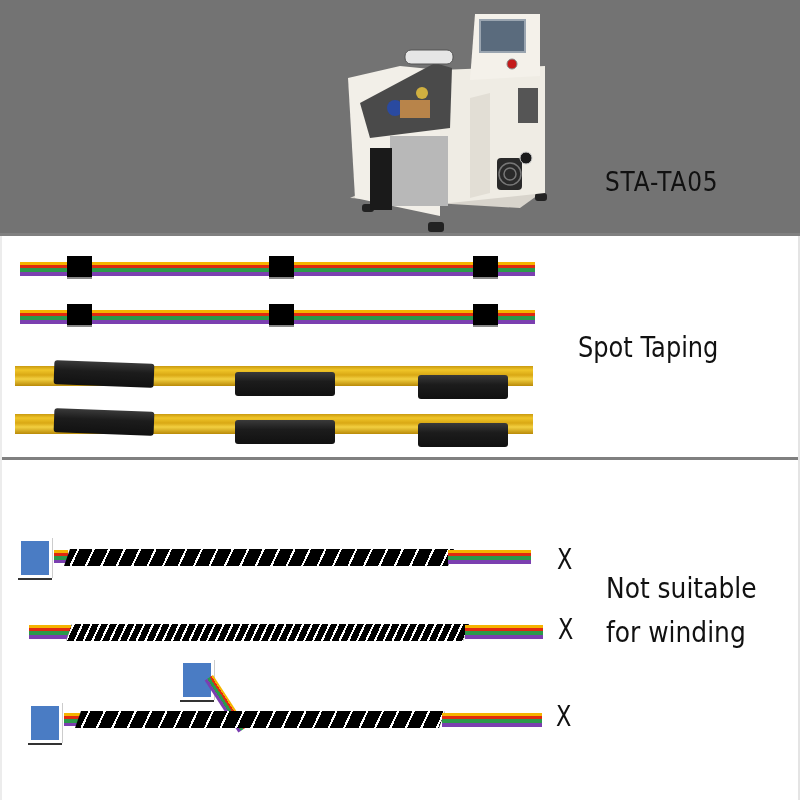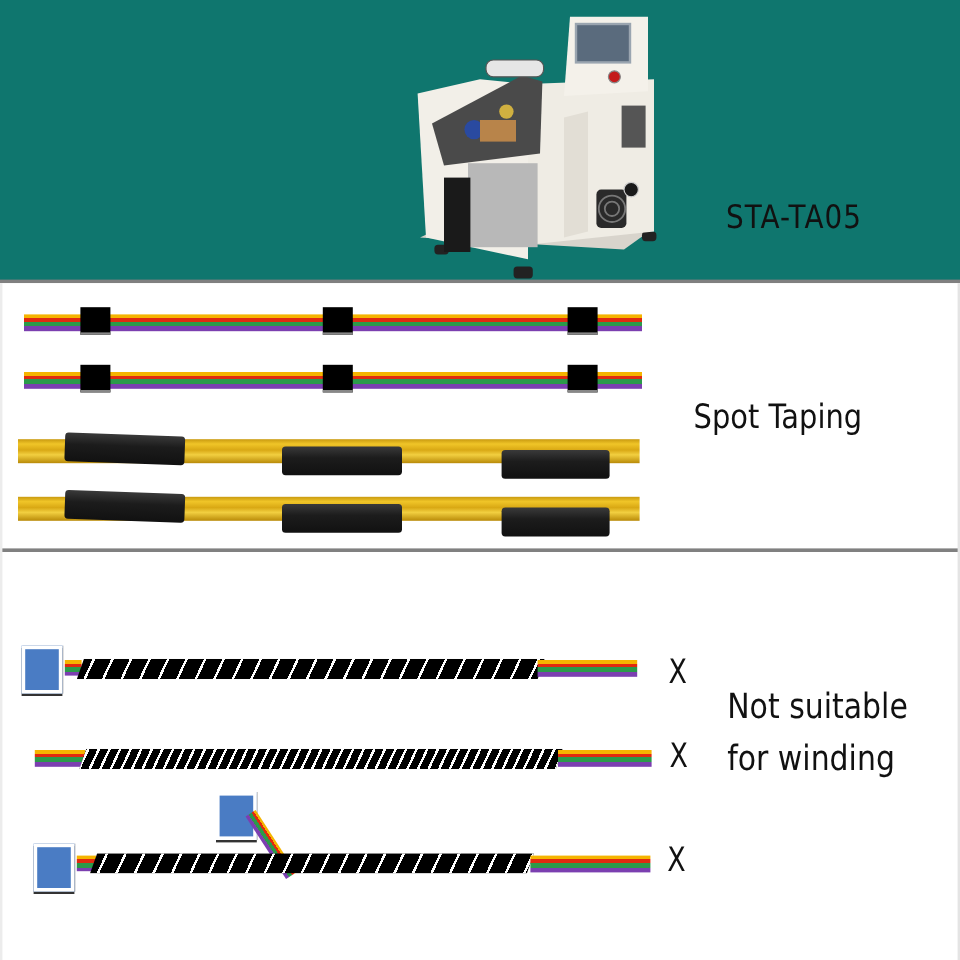--- a/index.html
+++ b/index.html
@@ -2,21 +2,21 @@
 <html><head>
   <meta charset="utf-8">
   <style>
     html, body { margin: 0; padding: 0; }
     body {
       width: 800px; height: 800px; position: relative; overflow: hidden;
       background: #ffffff;
       font-family: "DejaVu Sans", "Liberation Sans", sans-serif;
     }
     .panel { position: absolute; left: 0; width: 800px; }
-    #panel-machine { top: 0; height: 234px; background: #0f766e; }
+    #panel-machine { top: 0; height: 234px; background: #737373; }
     #panel-spot { top: 236px; height: 222px; background: #ffffff; }
     #panel-winding { top: 460px; height: 340px; background: #ffffff; }
     .divider { position: absolute; left: 0; width: 800px; height: 3px; background: #808080; }
     .edge-right { position: absolute; right: 0; top: 236px; width: 2px; height: 564px; background: #e4e4e4; }
     .edge-left { position: absolute; left: 0; top: 236px; width: 2px; height: 564px; background: #ececec; }
 
     .label {
       position: absolute; color: #111; white-space: nowrap;
       font-family: "DejaVu Sans", sans-serif;
       transform: scaleX(0.86); transform-origin: left top;

